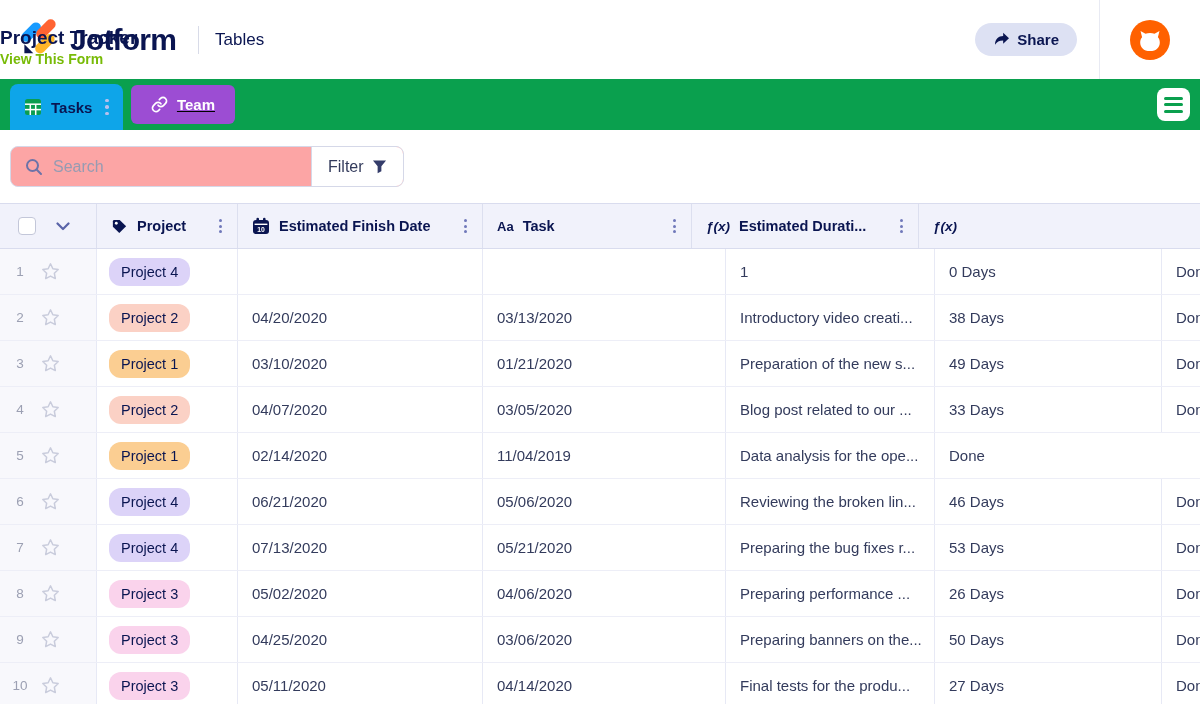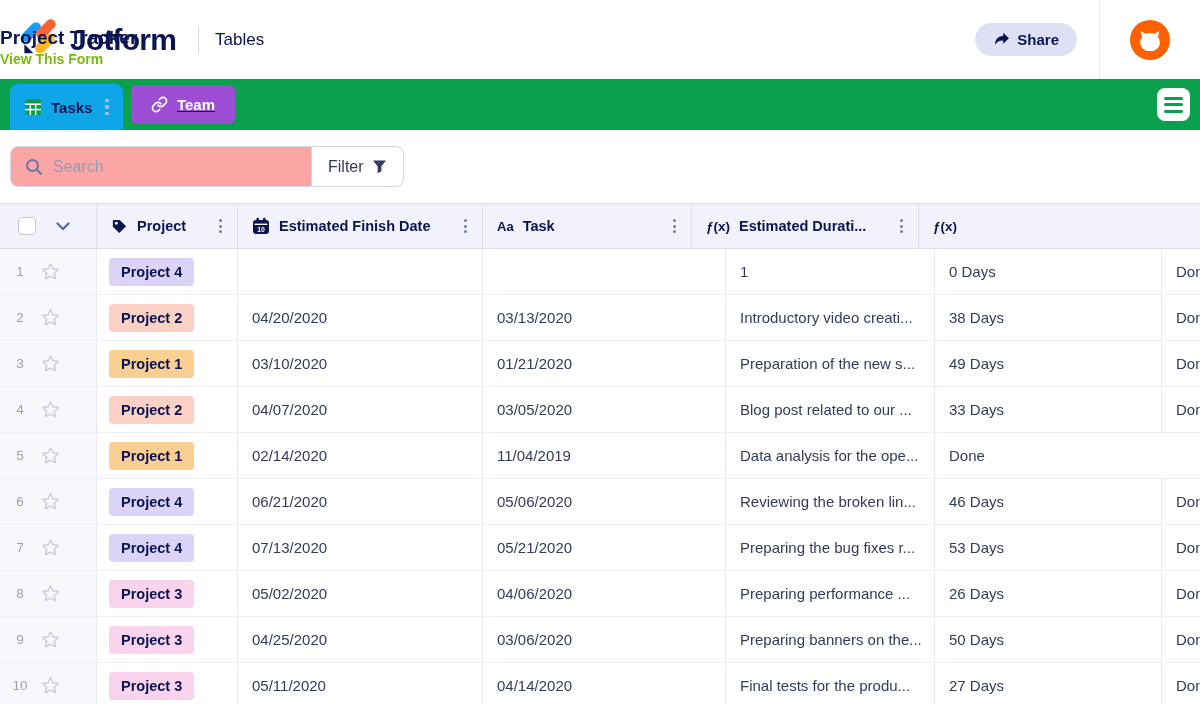--- a/index.html
+++ b/index.html
@@ -48,29 +48,29 @@
   .col-menu { display:flex; flex-direction:column; gap:2.5px; padding:5px; cursor:pointer; }
   .col-menu i { width:3px; height:3px; border-radius:50%; background:#7078ba; }
   .c-handle { width:97px; }  .c-project { width:141px; }
   .c-finish { width:245px; } .c-start { width:243px; }
   .c-task { width:209px; }   .c-dur { width:227px; }
   .c-status { width:62px; border-right:none !important; }
   .th.c-handle { gap:0; padding-left:18px; justify-content:flex-start; }
   .hdr-checkbox { width:18px; height:18px; background:#fff; border:1.5px solid #c3c7d9; border-radius:4px; cursor:pointer; }
   .hdr-chevron { margin-left:20px; cursor:pointer; display:flex; }
   .aa-icon { font-size:13px; font-weight:700; color:#0A1551; }
-  .fx-icon { font-size:13.5px; font-weight:600; color:#0A1551; white-space:nowrap; }
+  .fx-icon { font-size:13.5px; font-style:italic; font-weight:600; color:#0A1551; white-space:nowrap; }
 
   .trow { display:flex; height:46px; background:#fff; border-bottom:1px solid #edeef7; }
   .td { display:flex; align-items:center; padding-left:14px; border-right:1px solid #e7e9f5; font-size:15px; color:#333b5c; white-space:nowrap; overflow:hidden; }
   .td.c-handle { background:#f8f8fc; padding-left:0; }
   .row-num { width:40px; text-align:center; font-size:13.5px; color:#9ca0b3; }
   .star { cursor:pointer; display:flex; }
   .td.c-project { padding-left:12px; }
-  .badge { display:inline-block; padding:6px 12px; border-radius:4px; font-size:14.5px; color:#0A1551; font-weight:700; }
+  .badge { display:inline-block; padding:6px 12px; border-radius:12px; font-size:14.5px; color:#0A1551; font-weight:400; }
 </style>
 </head>
 <body>
 
 <div class="app">
 
   <header class="topbar">
     <div class="brand-group">
       <span style="display:flex;">
         <svg width="42" height="42" viewBox="0 0 40 40">

